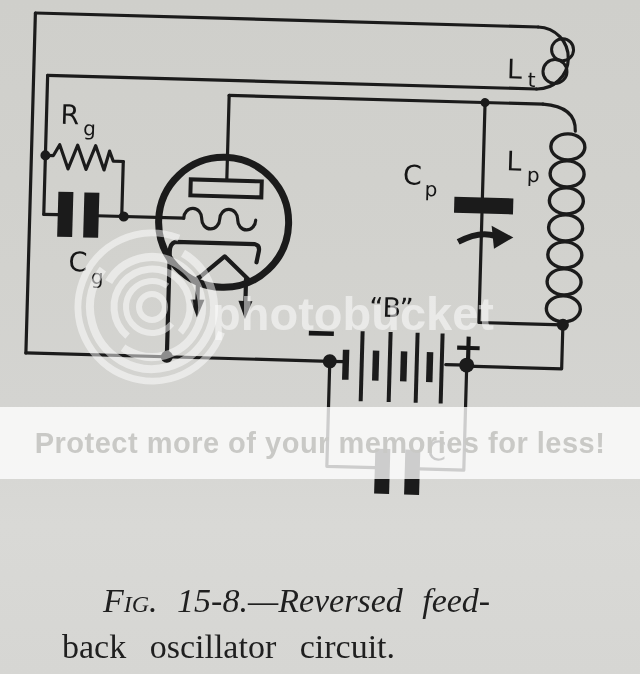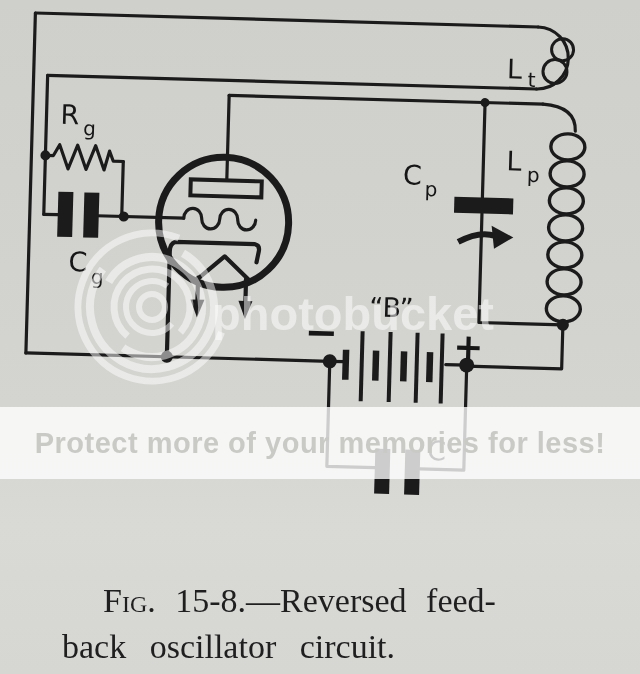--- a/index.html
+++ b/index.html
@@ -27,21 +27,21 @@
     background:rgba(255,255,255,0.78);
     display:flex;align-items:center;justify-content:center;
   }
   #pb-banner-text{
     font-family:"Liberation Sans",sans-serif;font-weight:bold;font-size:29px;
     color:#c9c9c6;letter-spacing:0.5px;white-space:nowrap;
   }
   
   #caption{position:absolute;left:0;top:0;width:640px;color:#1f1f1f;
     font-family:"Liberation Serif",serif;}
-  #caption .line1{position:absolute;left:103px;top:582px;font-size:34px;word-spacing:11px;white-space:nowrap;}
+  #caption .line1{position:absolute;left:103px;top:582px;font-size:34px;word-spacing:11px;white-space:nowrap;font-style:italic;}
   #caption .line2{position:absolute;left:62px;top:628px;font-size:34px;word-spacing:15px;white-space:nowrap;}
   .smallcaps{font-variant:small-caps;}
 </style>
 </head>
 <body>
 
 <div id="stage">
 
   <svg id="circuit-svg" width="640" height="674" viewBox="0 0 640 674">
     <g transform="rotate(1.6 320 210)">

